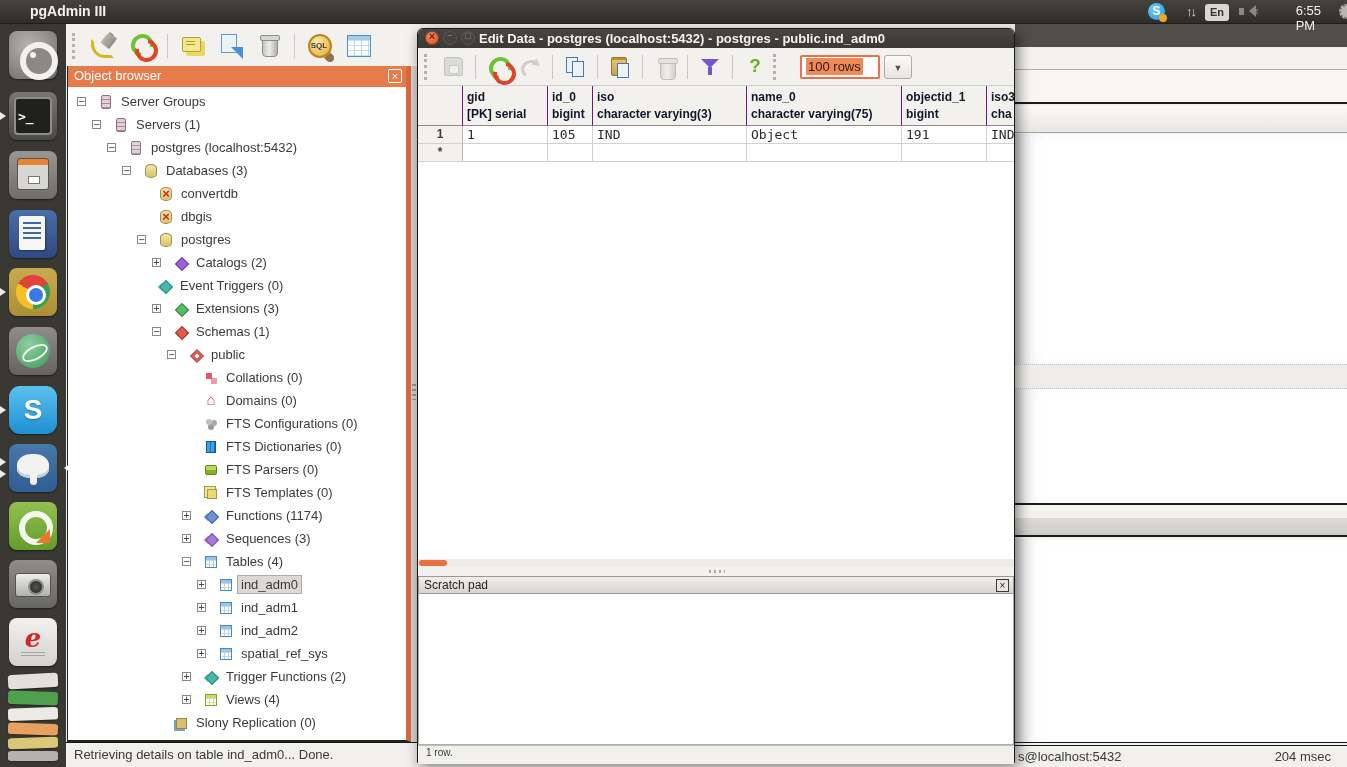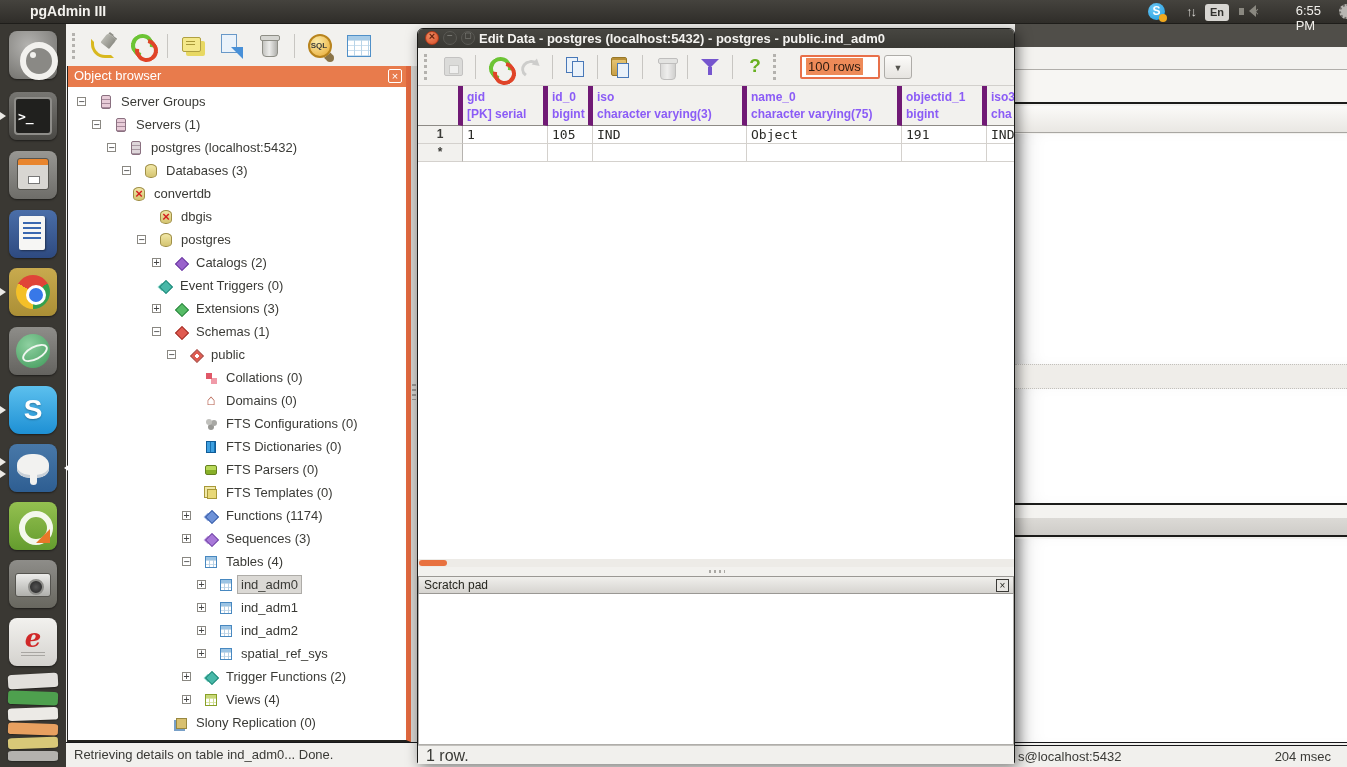--- a/index.html
+++ b/index.html
@@ -264,42 +264,42 @@
   .etoolbar .tbi { width:26px; height:26px; margin:0 3px; }
   .etb-icons { display:flex; align-items:center; }
   .rows-combo { margin-left:14px; width:80px; height:24px; background:#fff; border:2px solid #e8704a;
     border-radius:2px; display:flex; align-items:center; padding-left:4px; }
   .rows-combo .sel-text { background:#ee8a58; color:#2e1c10; font-size:13px; padding:1px 2px; }
   .combo-arrow { margin-left:4px; width:28px; height:24px; background:linear-gradient(#fcfbf9,#e6e4e0);
     border:1px solid #aeaca8; border-radius:3px; text-align:center; font-size:9px; color:#55544f; line-height:24px; }
 
   .grid { position:absolute; left:0; top:57px; right:0; height:473px; background:#fff; overflow:hidden; }
   .ghead { display:flex; height:40px; }
-  .gh { background:#f2f1ee; border-right:5px solid #701a75; border-bottom:1px solid #8e8b86;
-    font-size:12px; font-weight:bold; color:#8b5cf6; padding:3px 16px 0 4px; line-height:17px; white-space:nowrap; overflow:hidden; }
+  .gh { background:#f2f1ee; border-right:1px solid #701a75; border-bottom:1px solid #8e8b86;
+    font-size:12px; font-weight:bold; color:#0f172a; padding:3px 16px 0 4px; line-height:17px; white-space:nowrap; overflow:hidden; }
   .gh div { white-space:nowrap; }
   .grow { display:flex; height:18px; }
   .gnum { background:#f2f1ee; border-right:1px solid #b6b3af; border-bottom:1px solid #d4d1cd;
     font-size:12px; font-weight:bold; color:#3c3c38; text-align:center; line-height:17px; }
   .gcell { border-right:1px solid #d4d1cd; border-bottom:1px solid #d4d1cd; font-family:"DejaVu Sans Mono",monospace;
     font-size:13px; color:#2a2a26; padding-left:4px; line-height:17px; white-space:nowrap; overflow:hidden; }
 
   .hscroll { position:absolute; left:0; top:530px; right:0; height:8px; background:#edebe7; }
   .hscroll .thumb { position:absolute; left:1px; top:1px; width:28px; height:6px; background:#e8713f; border-radius:3px; }
   .esplit { position:absolute; left:0; top:538px; right:0; height:9px; background:#f2f1ee; }
   .esplit i { position:absolute; left:291px; top:3px; width:16px; height:3px;
     background:repeating-linear-gradient(90deg,#aaa8a4 0 2px,transparent 2px 5px); }
   .sp-header { position:absolute; left:0; top:547px; right:0; height:18px;
     background:linear-gradient(#f0efec,#d6d4d0); border:1px solid #9a9894; font-size:12px; color:#26261f;
     padding:1px 5px; }
   .sp-close { position:absolute; right:4px; top:2px; width:13px; height:13px; border:1px solid #3a3936;
     font-size:10px; line-height:11px; text-align:center; color:#26261f; background:#e8e6e2; }
   .sp-body { position:absolute; left:0; top:565px; right:0; height:151px; background:#fff; border:1px solid #b0aeaa; border-top:none; }
   .estatus { position:absolute; left:0; top:716px; right:0; height:19px; background:#f1f0ed;
-    border-top:1px solid #c2c0bc; font-size:16px; color:#3a3a36; padding:1px 0 0 8px; }
+    border-top:1px solid #c2c0bc; font-size:10px; color:#3a3a36; padding:1px 0 0 8px; }
 </style>
 </head>
 <body>
 
 <div class="screen">
 
   <div class="main-window">
     <div class="main-toolbar" id="main-toolbar">
         <span class="tgrip"></span>
         <span class="tbi tbi-connect"></span>
@@ -345,21 +345,21 @@
           <div class="trow" style="padding-left: 39px;">
             <span class="texp">−</span>
             <span class="ti ti-server"></span>
             <span class="tlabel">postgres (localhost:5432)</span>
           </div>
           <div class="trow" style="padding-left: 54px;">
             <span class="texp">−</span>
             <span class="ti ti-databases"></span>
             <span class="tlabel">Databases (3)</span>
           </div>
-          <div class="trow" style="padding-left: 42px;">
+          <div class="trow" style="padding-left: 69px;">
             <span class="texp hid"></span>
             <span class="ti ti-database-x" data-glyph="×"></span>
             <span class="tlabel">convertdb</span>
           </div>
           <div class="trow" style="padding-left: 69px;">
             <span class="texp hid"></span>
             <span class="ti ti-database-x" data-glyph="×"></span>
             <span class="tlabel">dbgis</span>
           </div>
           <div class="trow" style="padding-left: 69px;">

